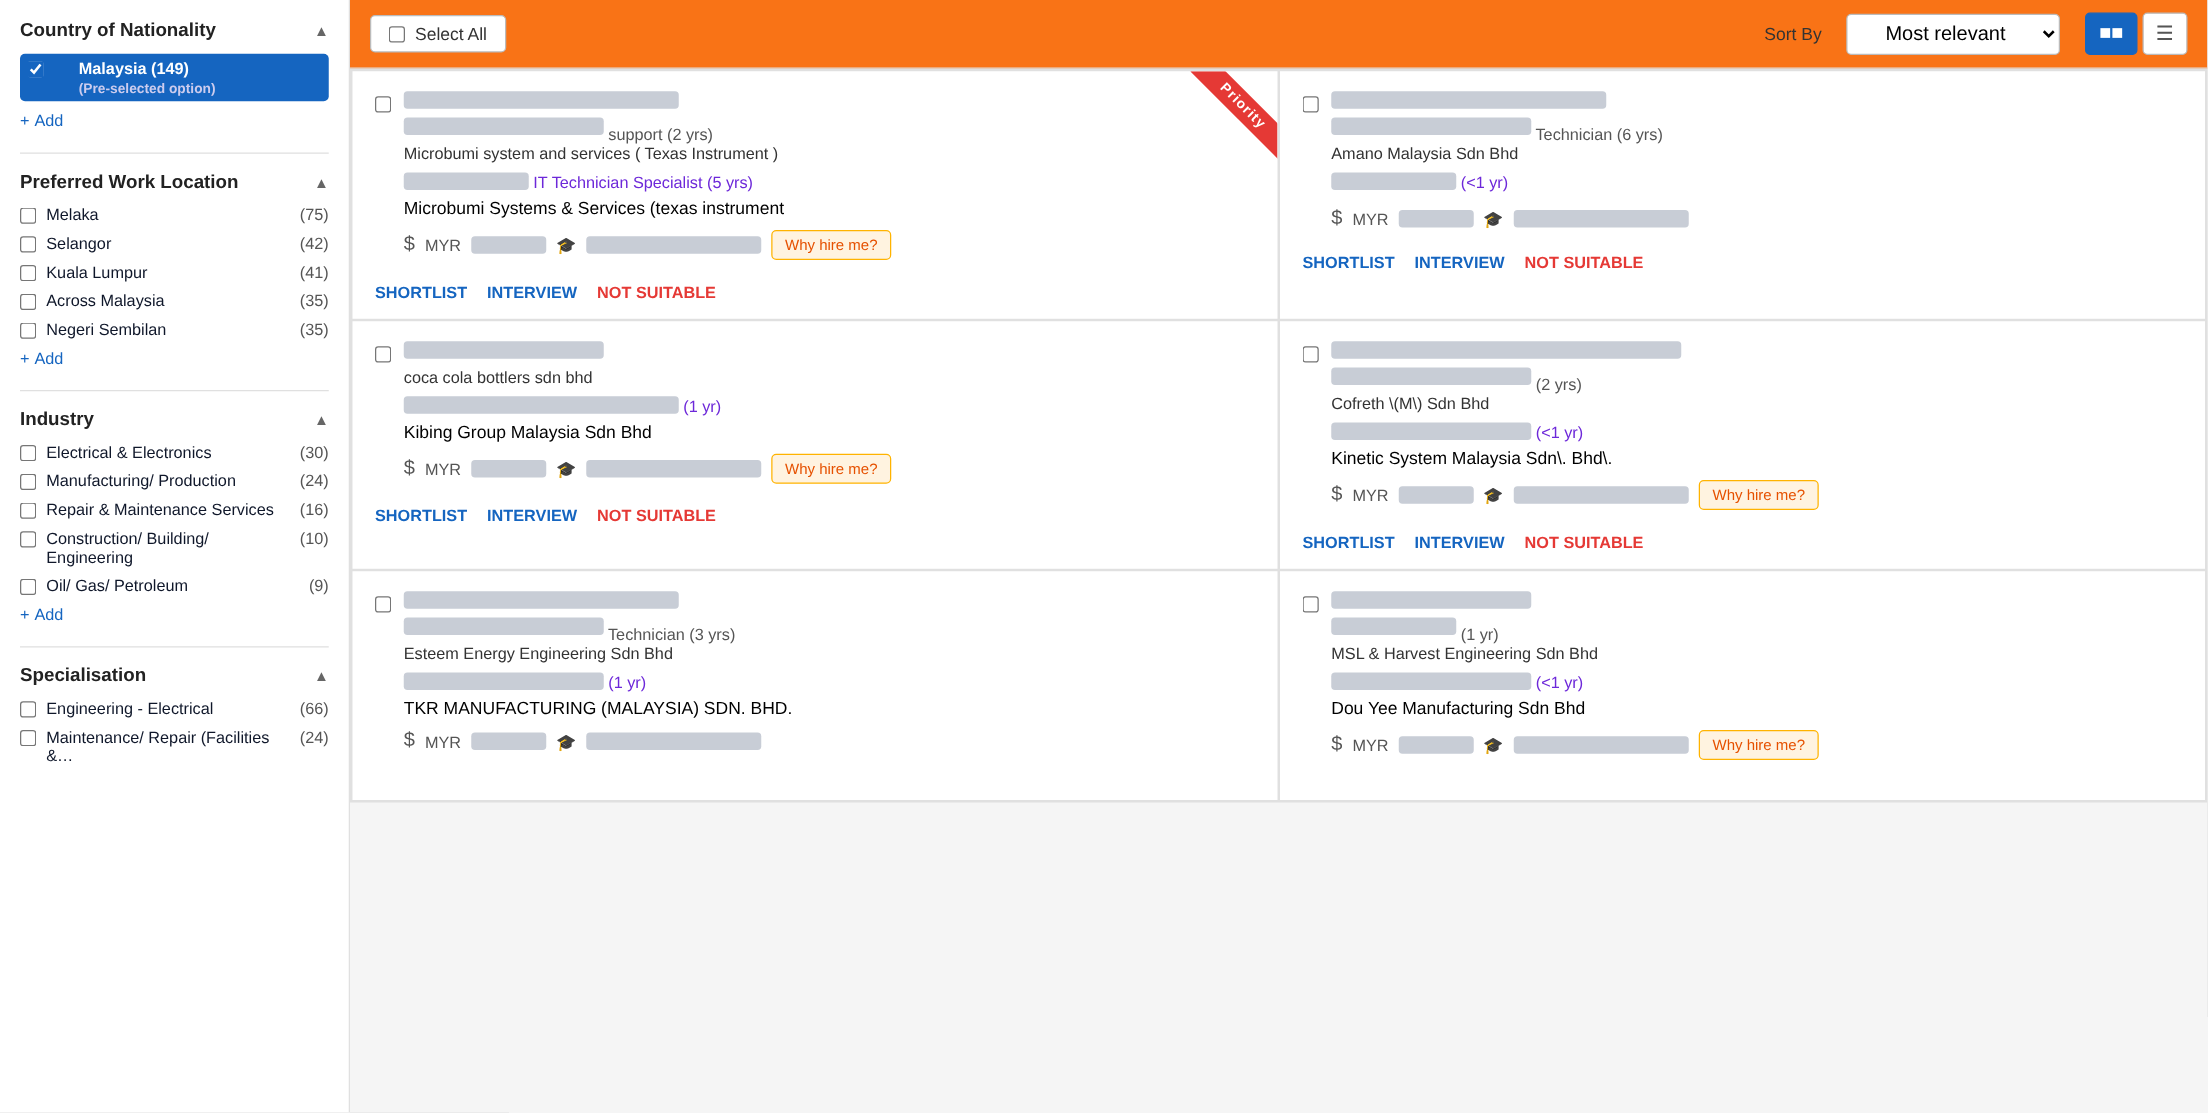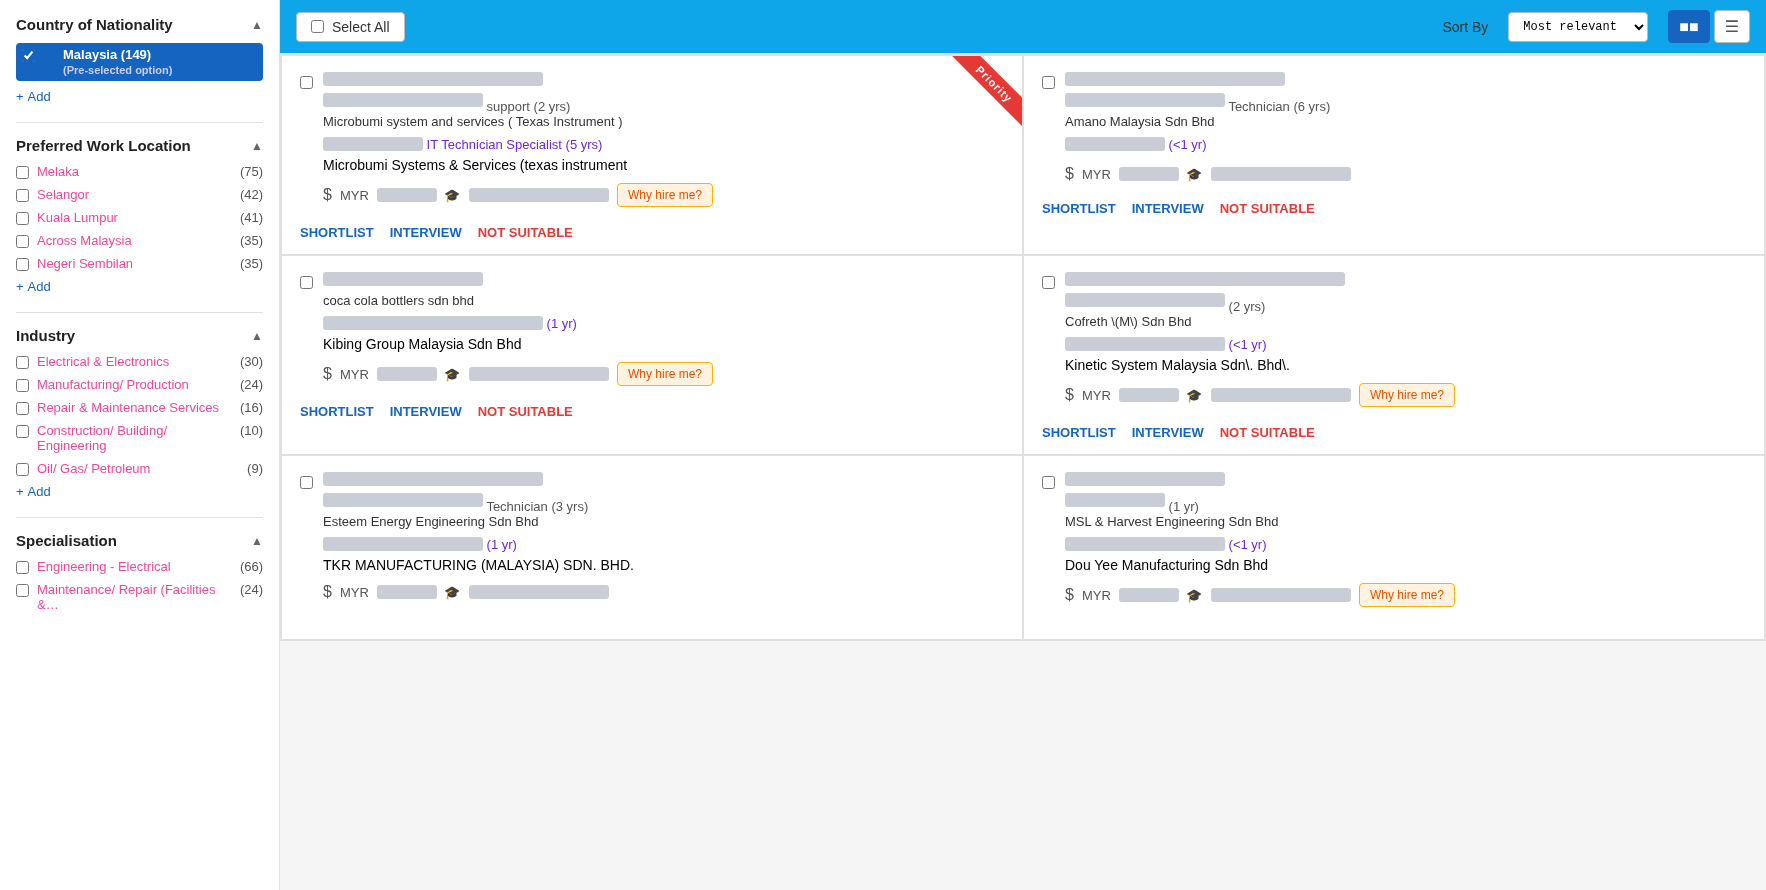--- a/index.html
+++ b/index.html
@@ -26,21 +26,21 @@
       color: #222;
     }
     .filter-header .chevron { font-size: 12px; color: #666; }
     .filter-item {
       display: flex;
       align-items: flex-start;
       margin-bottom: 8px;
       gap: 8px;
     }
     .filter-item input[type="checkbox"] { margin-top: 2px; flex-shrink: 0; accent-color: #1565c0; }
-    .filter-item label { flex: 1; font-size: 13px; color: #ec4899; cursor: pointer; }
+    .filter-item label { flex: 1; font-size: 13px; color: #0f172a; cursor: pointer; }
     .filter-item .count { font-size: 13px; color: #555; white-space: nowrap; }
     .filter-item.checked-item { background: #1565c0; border-radius: 4px; padding: 4px 6px; color: #fff; }
     .filter-item.checked-item label { color: #fff; font-weight: bold; margin-left: 20px; }
     .filter-item.checked-item small { color: #cce; font-size: 11px; }
     .add-link {
       color: #1565c0;
       font-size: 13px;
       cursor: pointer;
       display: flex;
       align-items: center;
@@ -56,21 +56,21 @@
       overflow-y: auto;
       height: 890px;
     }
 
     
     .top-bar {
       display: flex;
       align-items: center;
       justify-content: space-between;
       padding: 10px 16px;
-      background: #0ea5e9;
+      background: #f97316;
       border-bottom: 1px solid #e0e0e0;
       position: sticky;
       top: 0;
       z-index: 10;
     }
     .select-all-btn {
       display: flex;
       align-items: center;
       gap: 8px;
       border: 1px solid #bbb;
@@ -82,27 +82,26 @@
       color: #333;
     }
     .sort-area {
       display: flex;
       align-items: center;
       gap: 20px;
     }
     .sort-label { font-size: 14px; color: #333; }
     .sort-select {
       border: 1px solid #bbb;
-      padding: 6px 10px;
+      padding: 6px 26px;
       border-radius: 4px;
-      font-size: 12px;
+      font-size: 16px;
       background: #fff;
       cursor: pointer;
       min-width: 140px;
-      font-family: Liberation Mono, monospace;
     }
     .view-toggle {
       display: flex;
       gap: 4px;
     }
     .view-btn {
       border: 1px solid #bbb;
       background: #fff;
       padding: 6px 10px;
       cursor: pointer;

